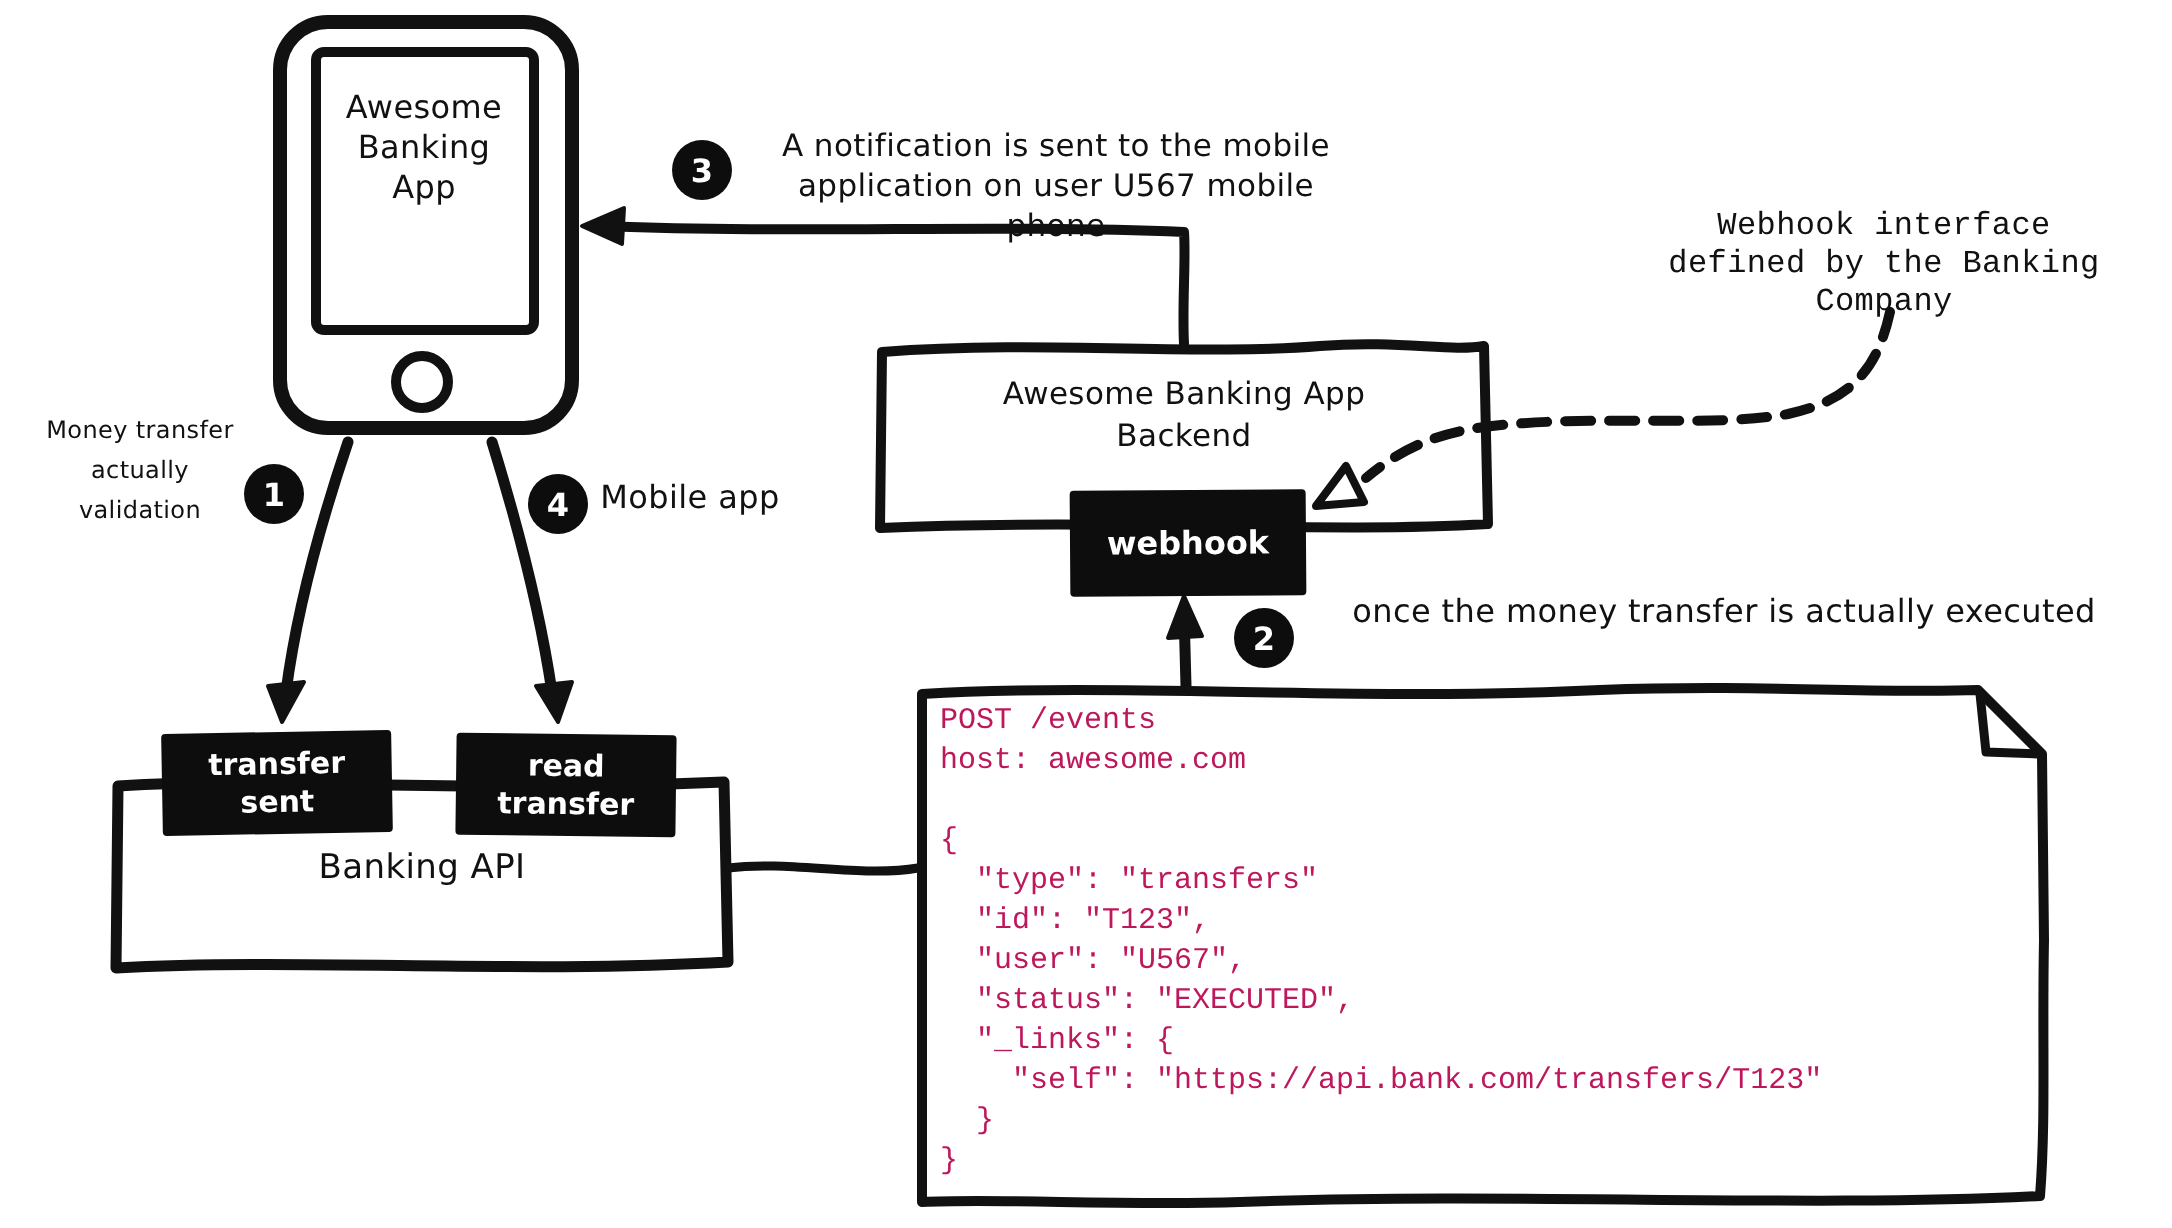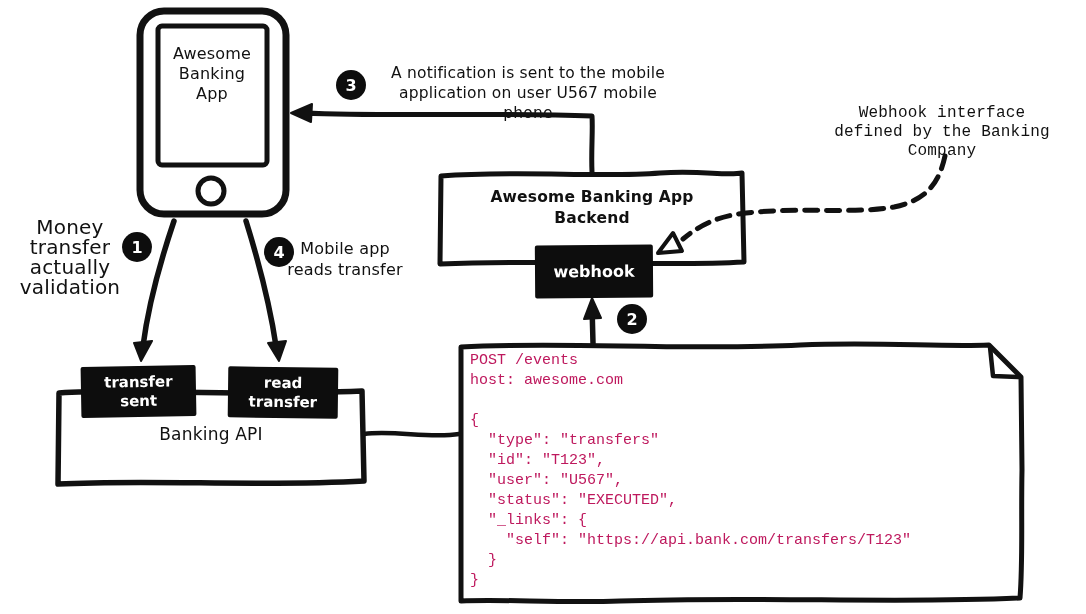--- a/index.html
+++ b/index.html
@@ -15,26 +15,26 @@
     background:#0d0d0d;color:#fff;font-weight:bold;font-size:16px;
     display:flex;align-items:center;justify-content:center;
   }
   .port{
     position:absolute;background:#0d0d0d;color:#fff;border-radius:2px;
     display:flex;flex-direction:column;align-items:center;justify-content:center;
     font-weight:bold;font-size:15px;line-height:19px;text-align:center;
   }
   .port span{display:block;}
   .phone-label{left:156px;top:44px;width:112px;font-size:16px;line-height:20px;}
-  .step1-label{left:2px;top:205px;width:136px;font-size:20px;line-height:20px;margin-top:12px;}
+  .step1-label{left:2px;top:205px;width:136px;font-size:12px;line-height:20px;}
   .step3-label{left:378px;top:63px;width:300px;font-size:15.5px;line-height:20px;}
   .step4-label{left:281px;top:238px;width:128px;font-size:16px;line-height:21px;}
   .step2-label{left:654px;top:296px;width:416px;font-size:16px;line-height:19px;}
   .webhook-note{left:800px;top:104px;width:284px;font-size:16px;line-height:19px;font-family:Liberation Mono, monospace;}
-  .backend-label{left:441px;top:187px;width:302px;font-size:15.5px;line-height:21px;font-weight:bold;}
+  .backend-label{left:441px;top:187px;width:302px;font-size:15.5px;line-height:21px;}
   .banking-api-label{left:58px;top:424px;width:306px;font-size:17px;}
   .code{
     position:absolute;left:470px;top:351px;margin:0;
     font-family:"Liberation Mono","DejaVu Sans Mono",monospace;
     font-size:15px;line-height:20px;white-space:pre;color:#be185d;
   }
   .badge1{left:122px;top:232px;}
   .badge2{left:617px;top:304px;}
   .badge3{left:336px;top:70px;}
   .badge4{left:264px;top:237px;}
@@ -113,25 +113,25 @@
 
   <div class="badge badge3">3</div>
   <div class="label step3-label">
     <span>A notification is sent to the mobile</span>
     <span>application on user U567 mobile phone</span>
   </div>
 
   <div class="badge badge4">4</div>
   <div class="label step4-label">
     <span>Mobile app</span>
-    <span>reads transfer</span>
   </div>
 
   <div class="badge badge2">2</div>
   <div class="label step2-label">
+    <span>once the money transfer is actually executed</span>
   </div>
 
   <div class="label webhook-note">
     <span>Webhook interface</span>
     <span>defined by the Banking Company</span>
   </div>
 
   <div class="label backend-label">
     <span>Awesome Banking App</span>
     <span>Backend</span>

